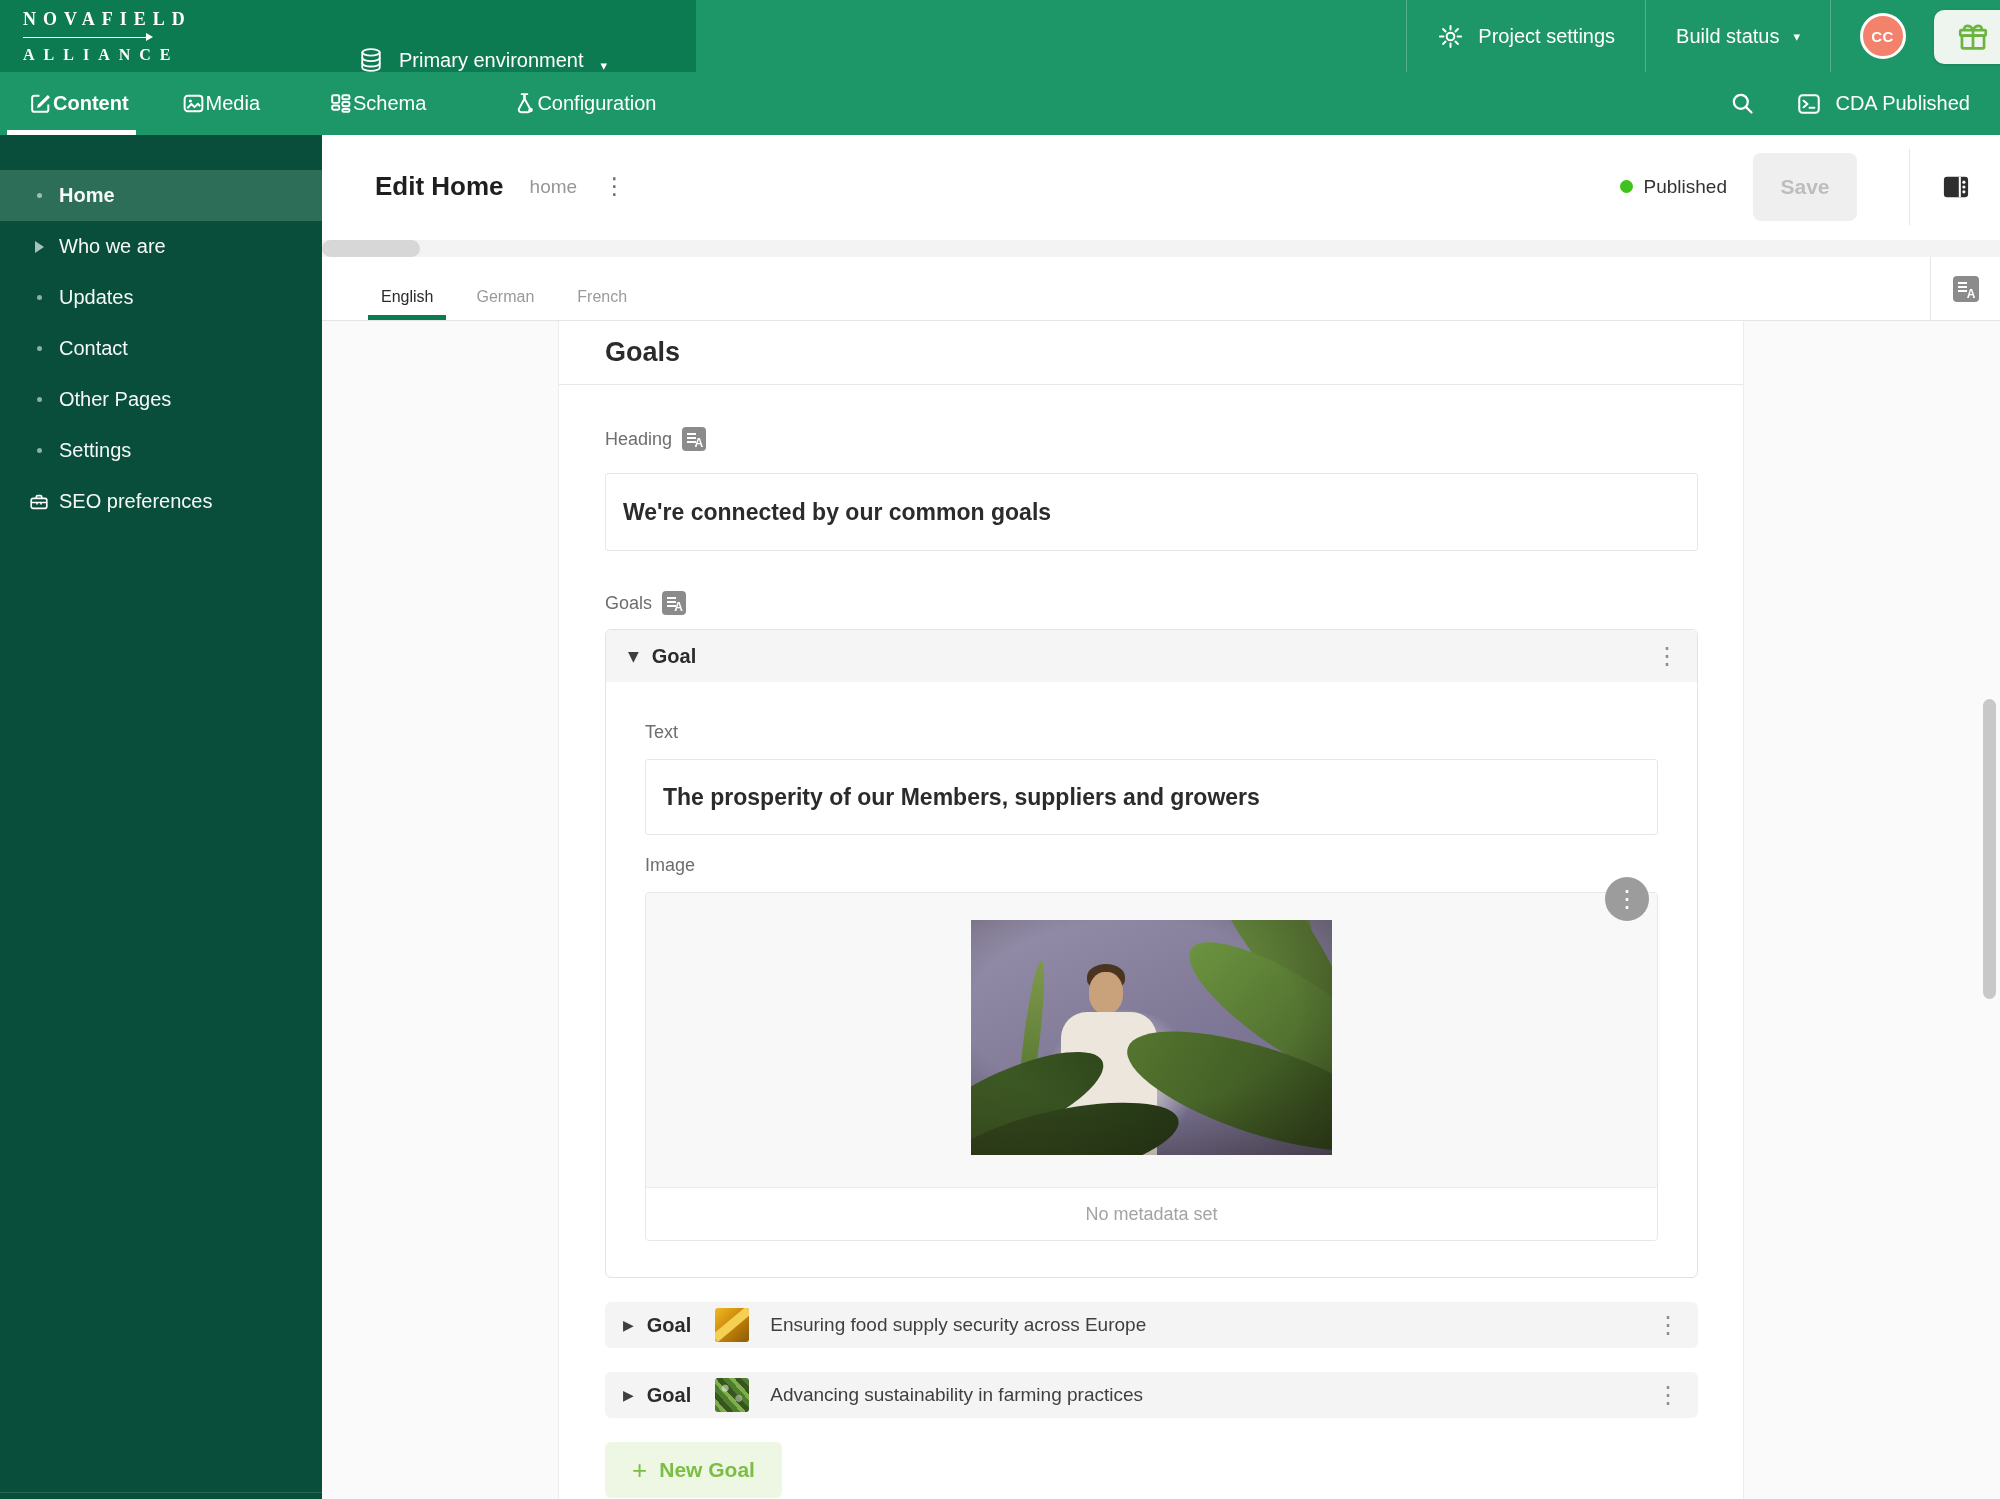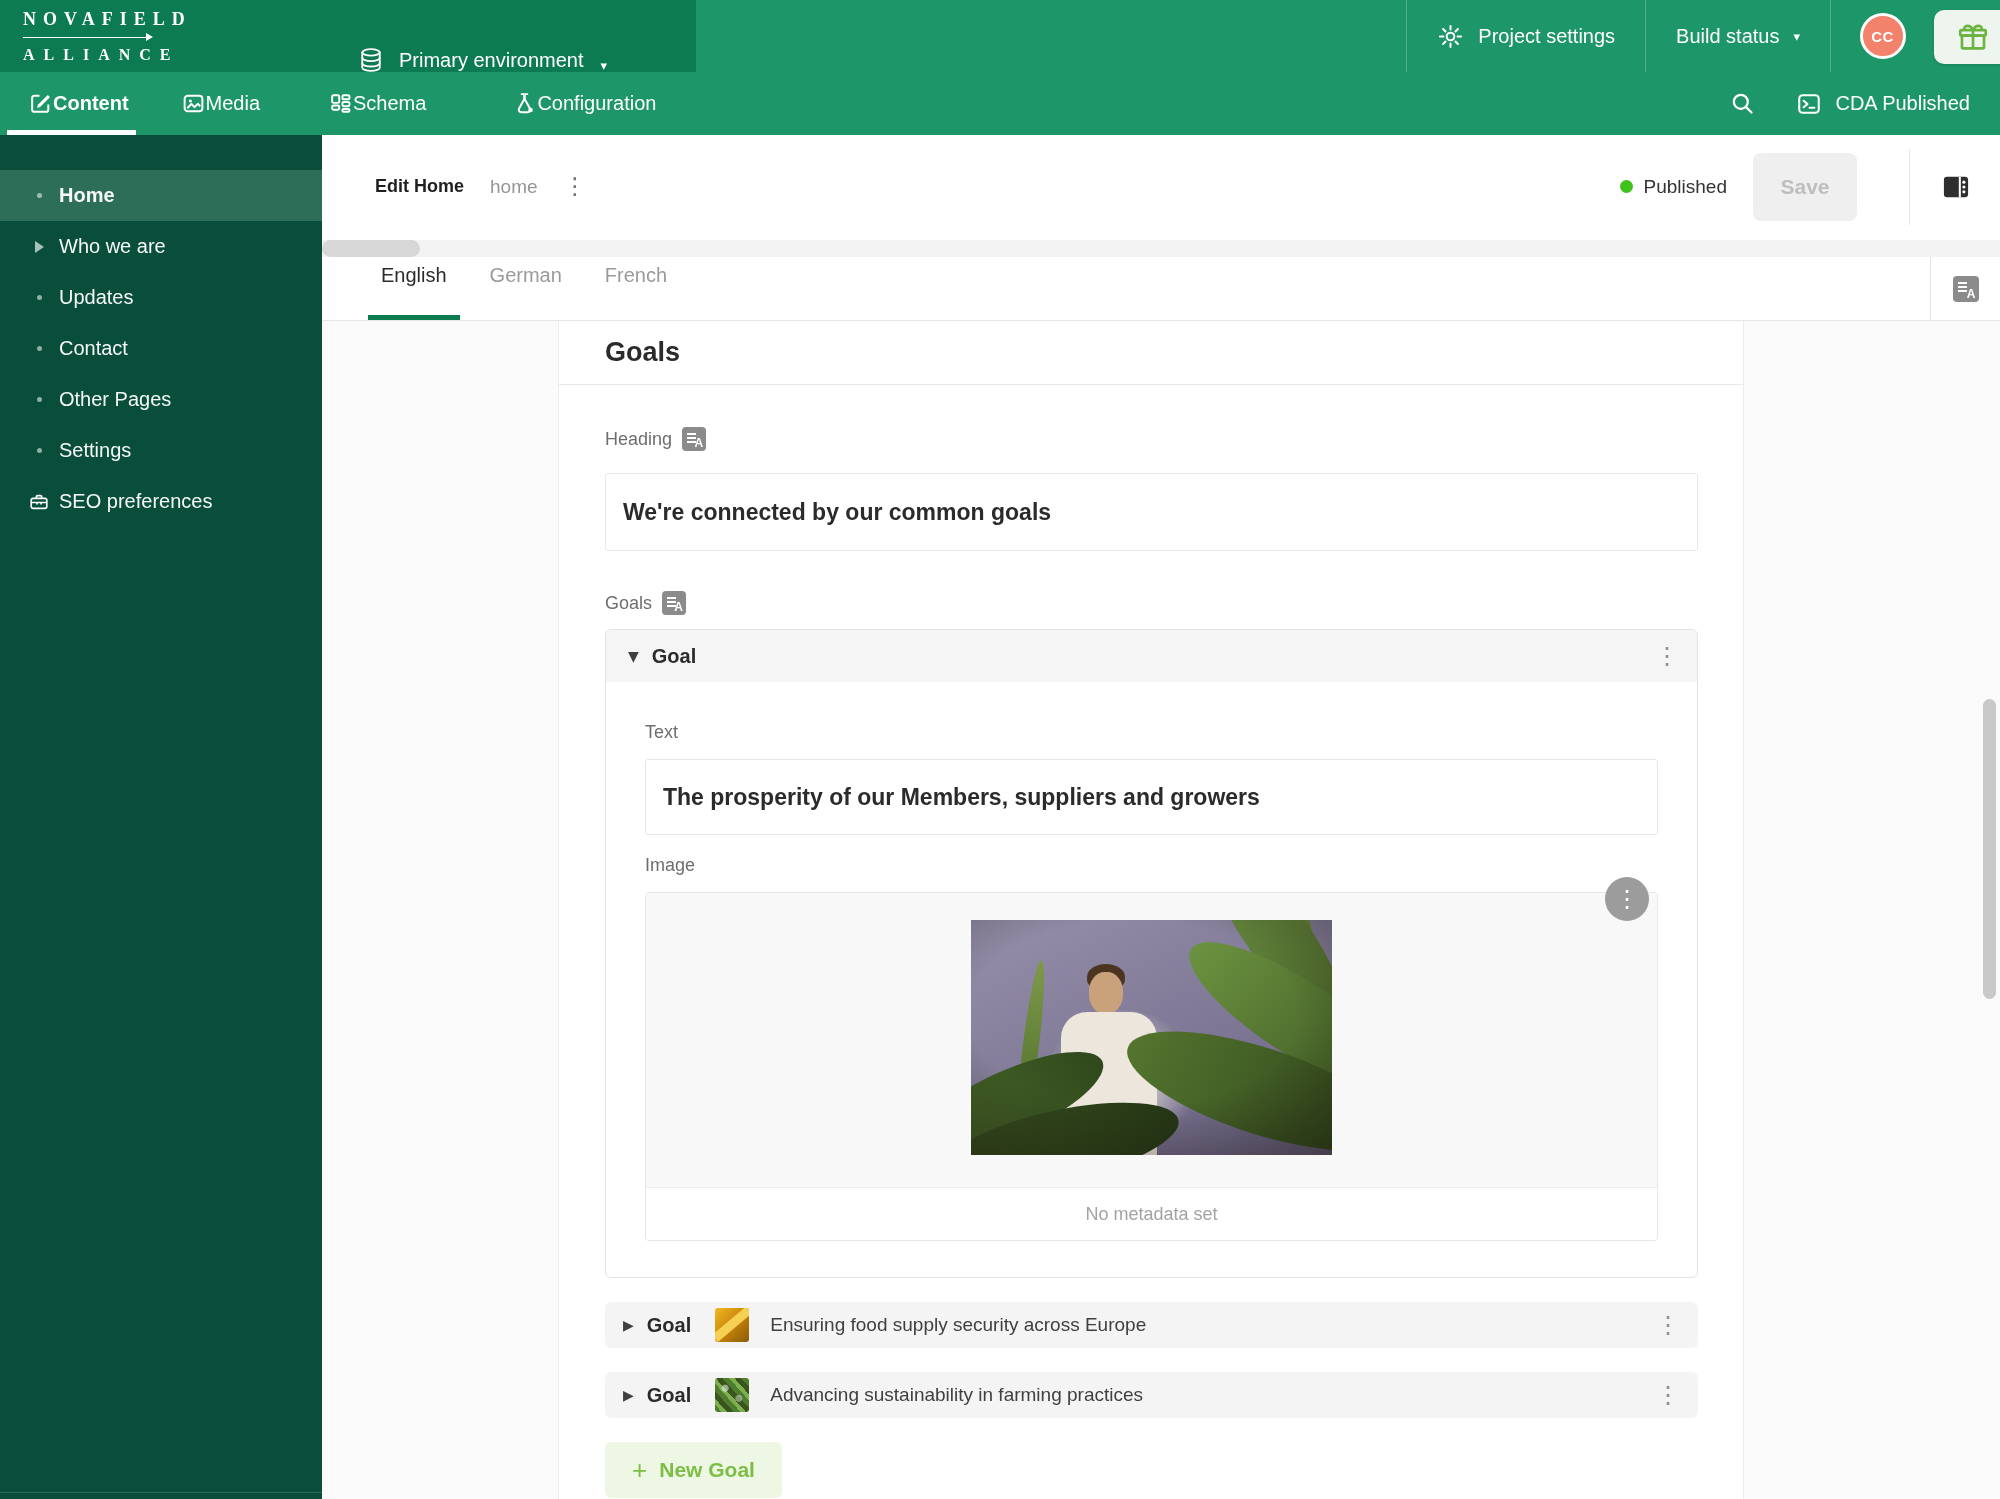--- a/index.html
+++ b/index.html
@@ -48,36 +48,36 @@
   .dot{width:5px;height:5px;border-radius:50%;background:rgba(255,255,255,.55)}
   .tri{width:0;height:0;border-left:9px solid rgba(255,255,255,.65);border-top:6px solid transparent;border-bottom:6px solid transparent}
   .side-label{margin-left:9px}
   .add-item{position:absolute;left:0;right:0;bottom:0;height:70px;border-top:1px solid rgba(255,255,255,.15);
     display:flex;align-items:center;padding-left:30px;gap:13px;font-size:20px;cursor:pointer}
   .plus-glyph{font-size:24px;font-weight:400;color:rgba(255,255,255,.9);line-height:1}
 
   
   .main{flex:1;display:flex;flex-direction:column;background:#fff;min-width:0}
   .page-header{height:103px;display:flex;align-items:center;padding-left:53px}
-  .page-title{font-size:18px;font-weight:700;color:#1f1f1f}
+  .page-title{font-size:26px;font-weight:700;color:#1f1f1f}
   .page-slug{font-size:19px;color:#969696;margin-left:26px}
   .kebab{font-family:"DejaVu Sans",sans-serif;color:#6e6e6e;font-size:23px;margin-left:26px;cursor:pointer;line-height:1}
   .hdr-right{margin-left:auto;display:flex;align-items:center}
   .pub-dot{width:13px;height:13px;border-radius:50%;background:#3fc21c}
   .pub-label{font-size:19px;color:#333;margin-left:11px}
   .save-btn{width:104px;height:68px;margin-left:26px;border:none;border-radius:8px;background:#efefef;color:#bdbdbd;
     font-size:21px;font-weight:700;font-family:inherit;cursor:default}
   .hdr-div{width:1px;height:76px;background:#e6e6e6;margin-left:52px}
   .panel-toggle{margin:0 28px 0 30px;cursor:pointer;display:flex}
 
   .hscroll{position:relative;height:17px;background:#f3f3f3;margin-top:2px}
   .hthumb{position:absolute;left:0;top:0;height:17px;width:98px;background:#d7d7d7;border-radius:9px;cursor:pointer}
 
   .locale-tabs{height:64px;background:#fff;border-bottom:1px solid #e5e5e5;display:flex;align-items:flex-end;padding-left:46px}
-  .ltab{position:relative;padding:0 13px 33px;font-size:20px;color:#9a9a9a;cursor:pointer}
+  .ltab{position:relative;padding:0 13px 14px;font-size:16px;color:#9a9a9a;cursor:pointer}
   .ltab + .ltab{margin-left:17px}
   .ltab.active{color:#2b2b2b;font-weight:500}
   .ltab.active::after{content:"";position:absolute;left:0;right:0;bottom:0;height:5px;background:#0e7a4f}
   .ltabs-right{margin-left:auto;height:100%;width:70px;border-left:1px solid #e5e5e5;display:flex;align-items:center;justify-content:center}
   .tr-icon{position:relative;width:26px;height:26px;border-radius:4px;background:#8b8b8b;cursor:pointer}
   .tr-icon::before{content:"";position:absolute;left:5px;top:6px;width:9px;height:2px;background:#fff;box-shadow:0 4px 0 #fff,0 8px 0 #fff}
   .tr-a{position:absolute;right:3px;bottom:1px;color:#fff;font-size:12px;font-weight:700}
 
   .content{flex:1;position:relative;background:#fafafa;overflow:hidden}
   .panel{position:absolute;left:236px;top:0;bottom:-60px;width:1186px;background:#fff;

